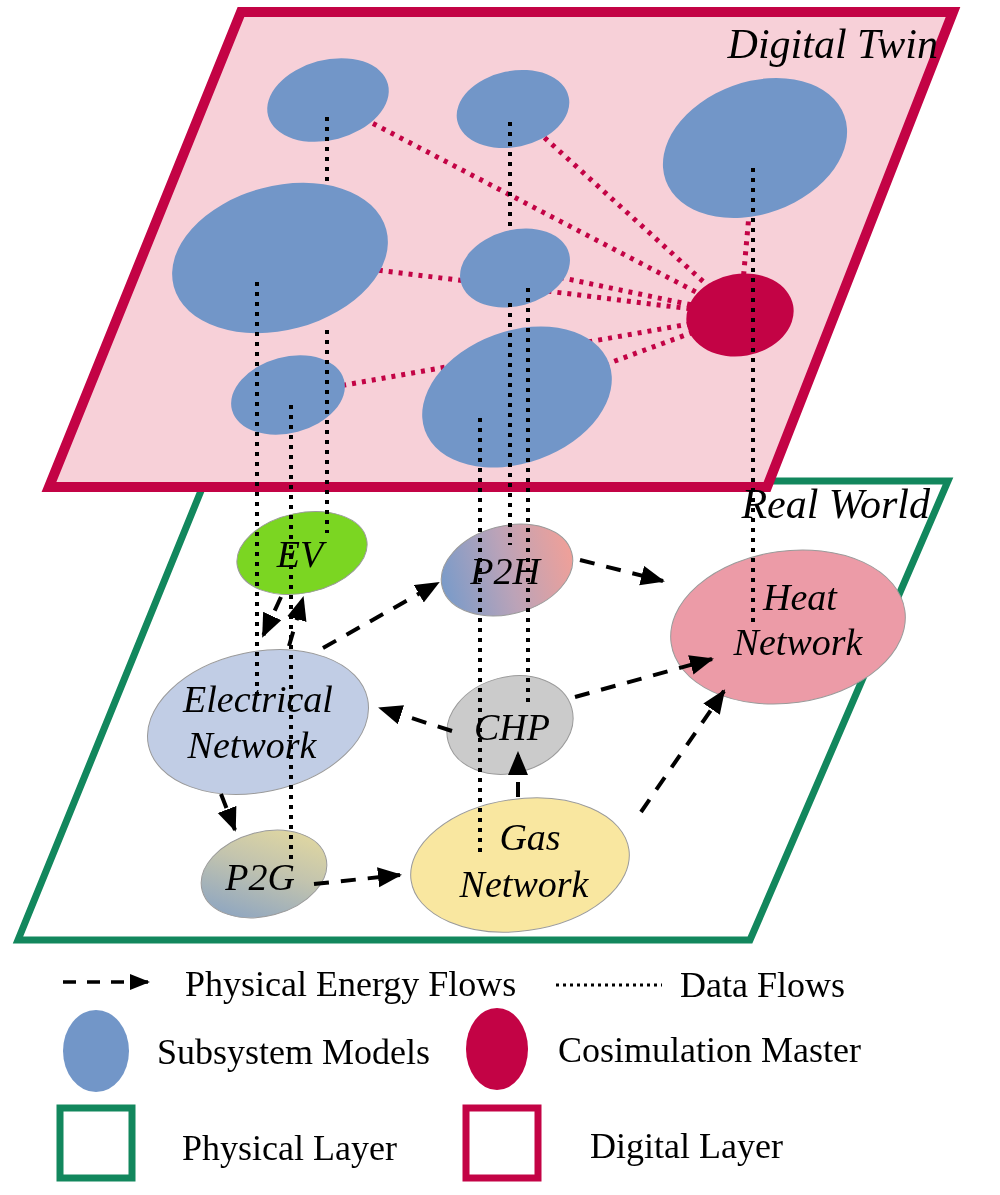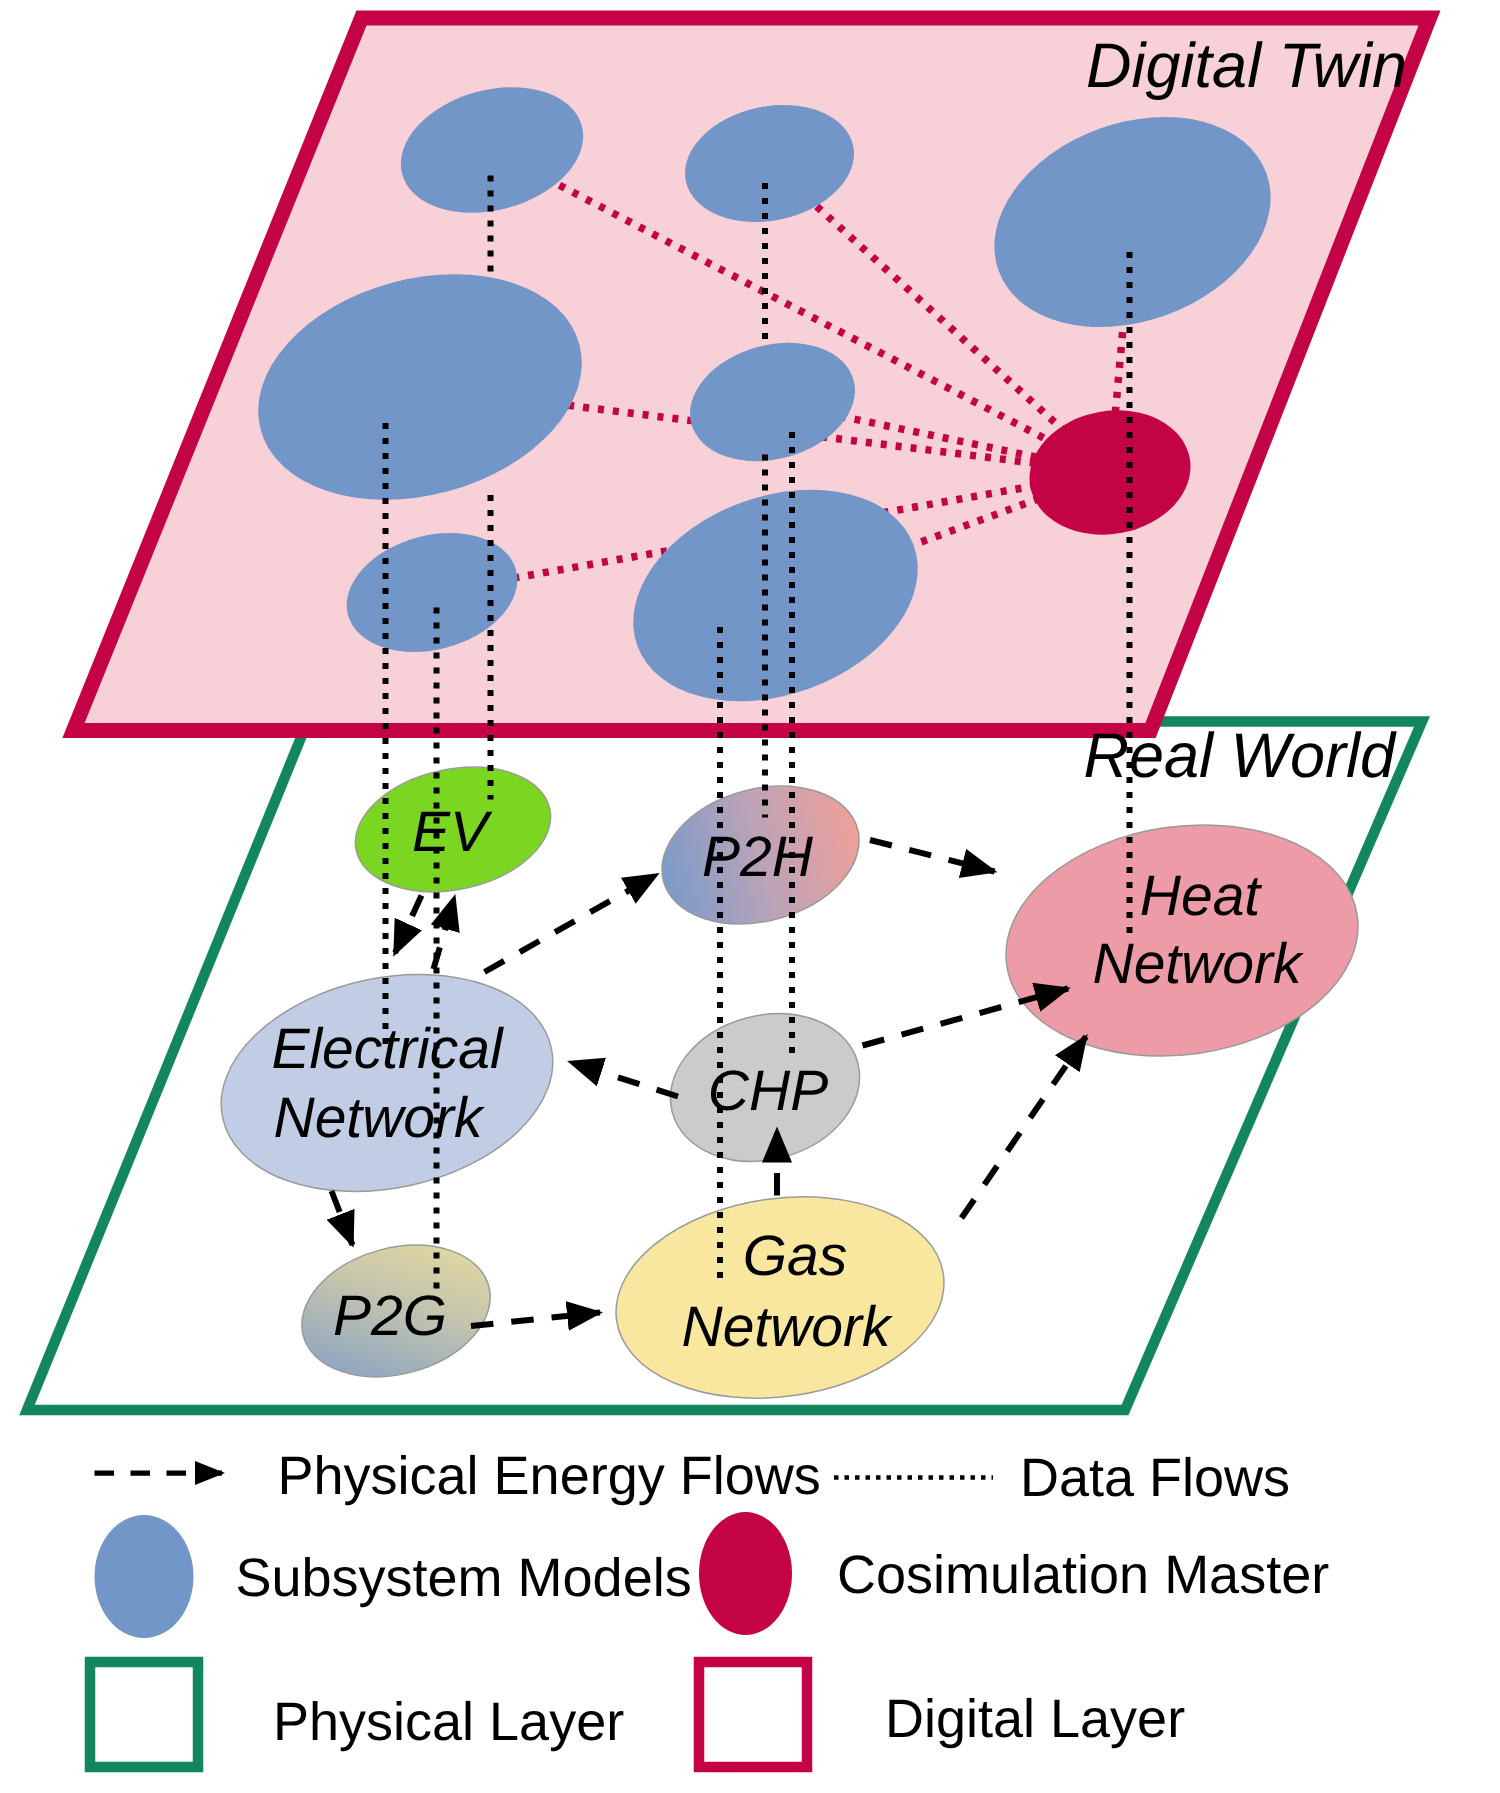--- a/index.html
+++ b/index.html
@@ -1,16 +1,16 @@
 <!DOCTYPE html>
 <html><head>
 <meta charset="utf-8">
 <style>
   html,body{margin:0;padding:0;background:#ffffff;}
-  .stage{width:1000px;height:1195px;position:relative;font-family:Liberation Sans, sans-serif;}
+  .stage{width:1000px;height:1195px;position:relative;font-family:Liberation Serif, serif;}
   svg{display:block;}
   text{fill:#000;}
   .layer-title{font-size:42px;font-style:italic;}
   .node-label{font-size:38px;font-style:italic;text-anchor:middle;}
   .legend-label{font-size:36px;}
 </style>
 </head>
 <body>
 
 <div class="stage">

